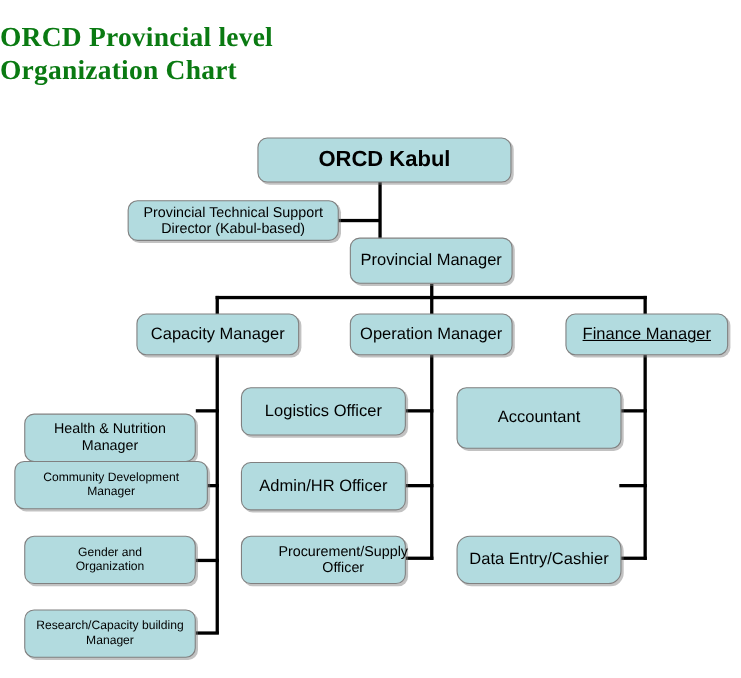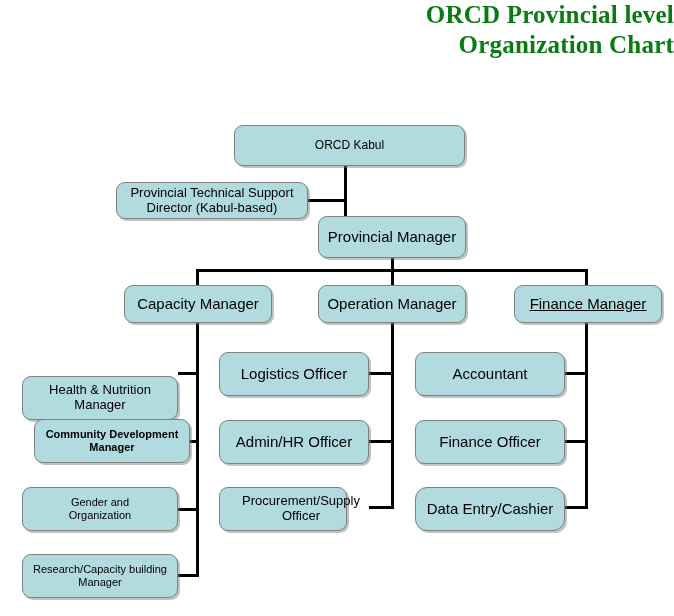--- a/index.html
+++ b/index.html
@@ -13,23 +13,23 @@
   #chart-root {
     position: relative;
     width: 674px;
     height: 616px;
     background: #ffffff;
     overflow: hidden;
   }
   .title {
     position: absolute;
     left: 0;
-    top: 0;
+    top: 20px;
     width: 674px;
-    text-align: right;
+    text-align: left;
     font-family: "Liberation Serif", "DejaVu Serif", serif;
     font-weight: bold;
     font-size: 25px;
     line-height: 30px;
     color: #0a7a12;
     letter-spacing: 0.2px;
   }
   .title .line2 { display: block; }
 
   
@@ -49,21 +49,21 @@
     display: flex;
     align-items: center;
     justify-content: center;
     text-align: center;
     color: #000000;
     font-family: "Liberation Sans", sans-serif;
     line-height: 1.15;
     padding: 2px 4px;
     white-space: pre-line;
   }
-  .fs17 { font-size: 12px; }
+  .fs17 { font-size: 20px; font-weight: bold; }
   .fs15 { font-size: 15px; }
   .fs13 { font-size: 13px; }
   .fs11 { font-size: 11px; }
 </style>
 </head>
 <body>
 
 <div id="chart-root">
 
   <div class="title">
@@ -107,29 +107,28 @@
   <div class="box fs15" style="left:318px; top:216px; width:148px; height:42px;">Provincial Manager</div>
 
   <div class="box fs15" style="left:124px; top:285px; width:148px; height:38px;">Capacity Manager</div>
 
   <div class="box fs15" style="left:318px; top:285px; width:148px; height:38px;">Operation Manager</div>
 
   <div class="box fs15" style="left:514px; top:285px; width:148px; height:38px;text-decoration:underline;">Finance Manager</div>
 
   <div class="box fs13" style="left:22px; top:352px; width:156px; height:44px;margin-top:24px;">Health &amp; Nutrition
 Manager</div>
-  <div class="box fs11" style="left:34px; top:419px; width:156px; height:44px;font-weight:bold;">Community Development
+  <div class="box fs11" style="left:13px; top:419px; width:176px; height:44px;">Community Development
 Manager</div>
   <div class="box fs11" style="left:22px; top:487px; width:156px; height:44px;">Gender and
 Organization</div>
   <div class="box fs11" style="left:22px; top:554px; width:156px; height:44px;">Research/Capacity  building
 Manager</div>
 
   <div class="box fs15" style="left:219px; top:352px; width:150px; height:44px;">Logistics Officer</div>
   <div class="box fs15" style="left:219px; top:420px; width:150px; height:44px;">Admin/HR Officer</div>
-  <div class="box fs13" style="left:219px; top:487px; width:128px; height:44px;padding-left:40px;">Procurement/Supply
+  <div class="box fs13" style="left:219px; top:487px; width:150px; height:44px;padding-left:40px;">Procurement/Supply
 Officer</div>
 
-  <div class="box fs15" style="left:415px; top:352px; width:150px; height:44px;">Accountant</div>
-  <div class="box fs15" style="left:415px; top:420px; width:150px; height:44px;">Finance Officer</div>
+  <div class="box fs15" style="left:415px; top:352px; width:150px; height:56px;">Accountant</div>
   <div class="box fs15" style="left:415px; top:487px; width:150px; height:44px;border-radius:12px;">Data Entry/Cashier</div>
 
 </div>
 
 </body></html>

